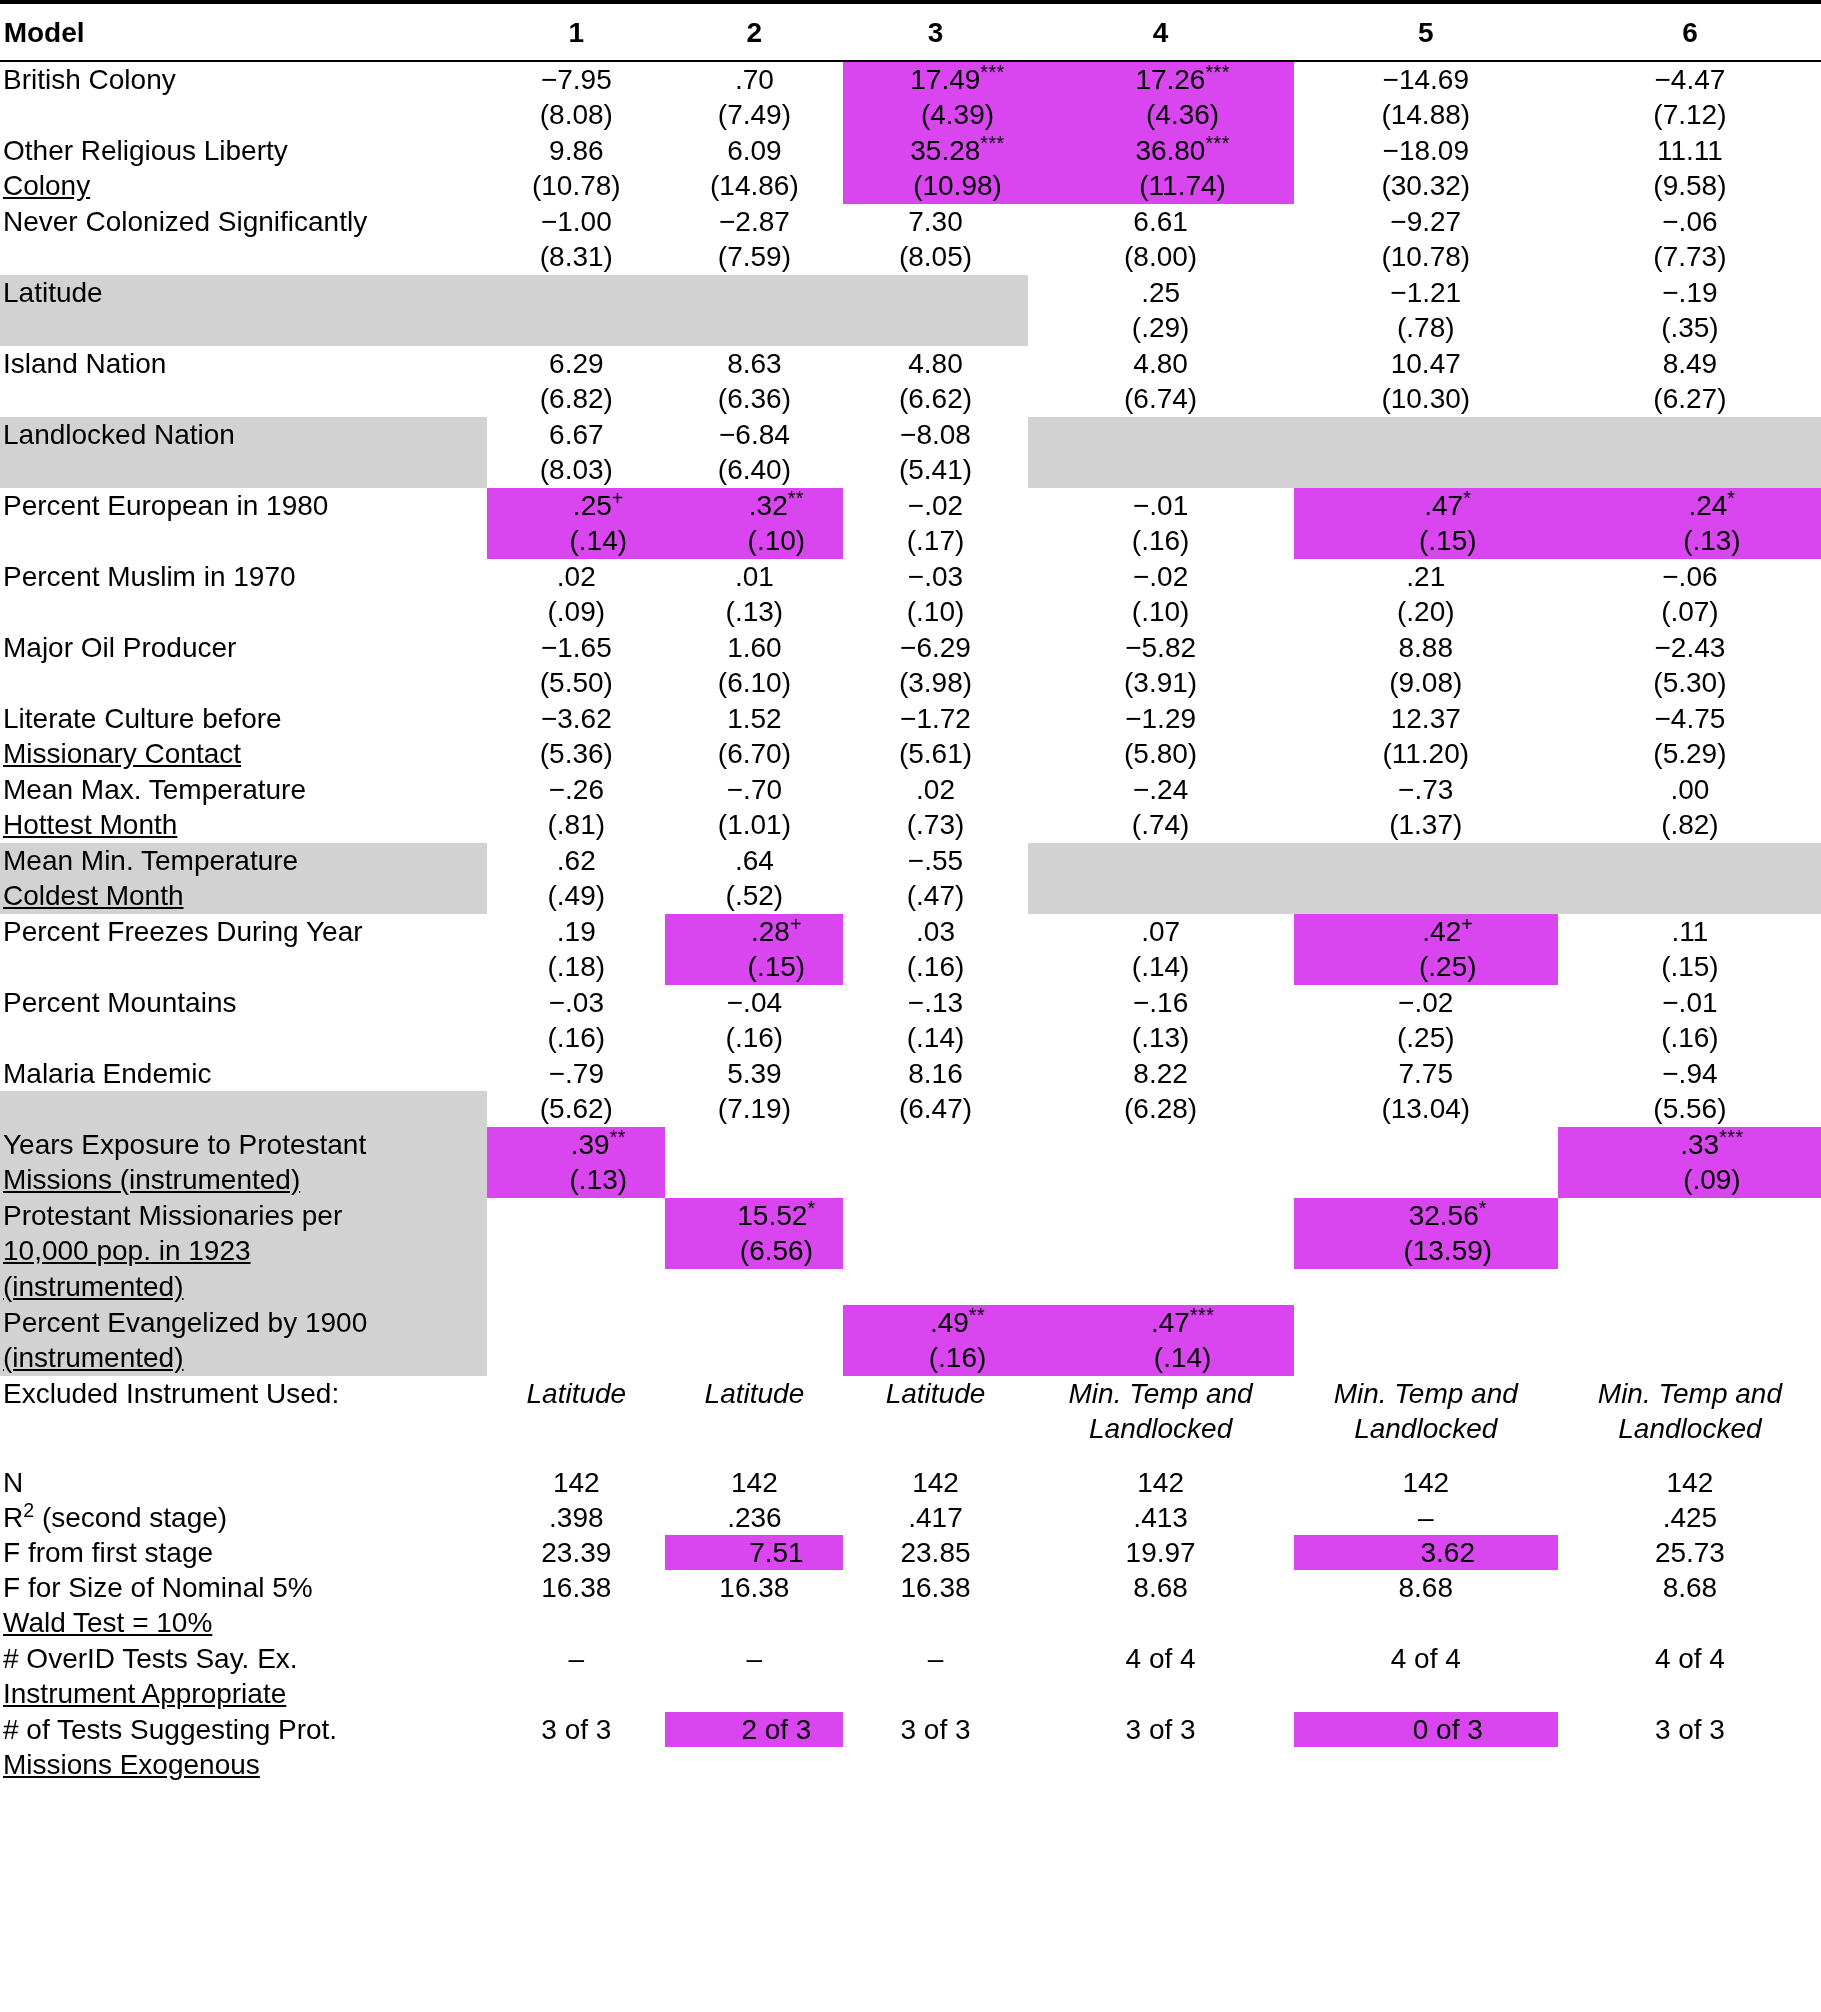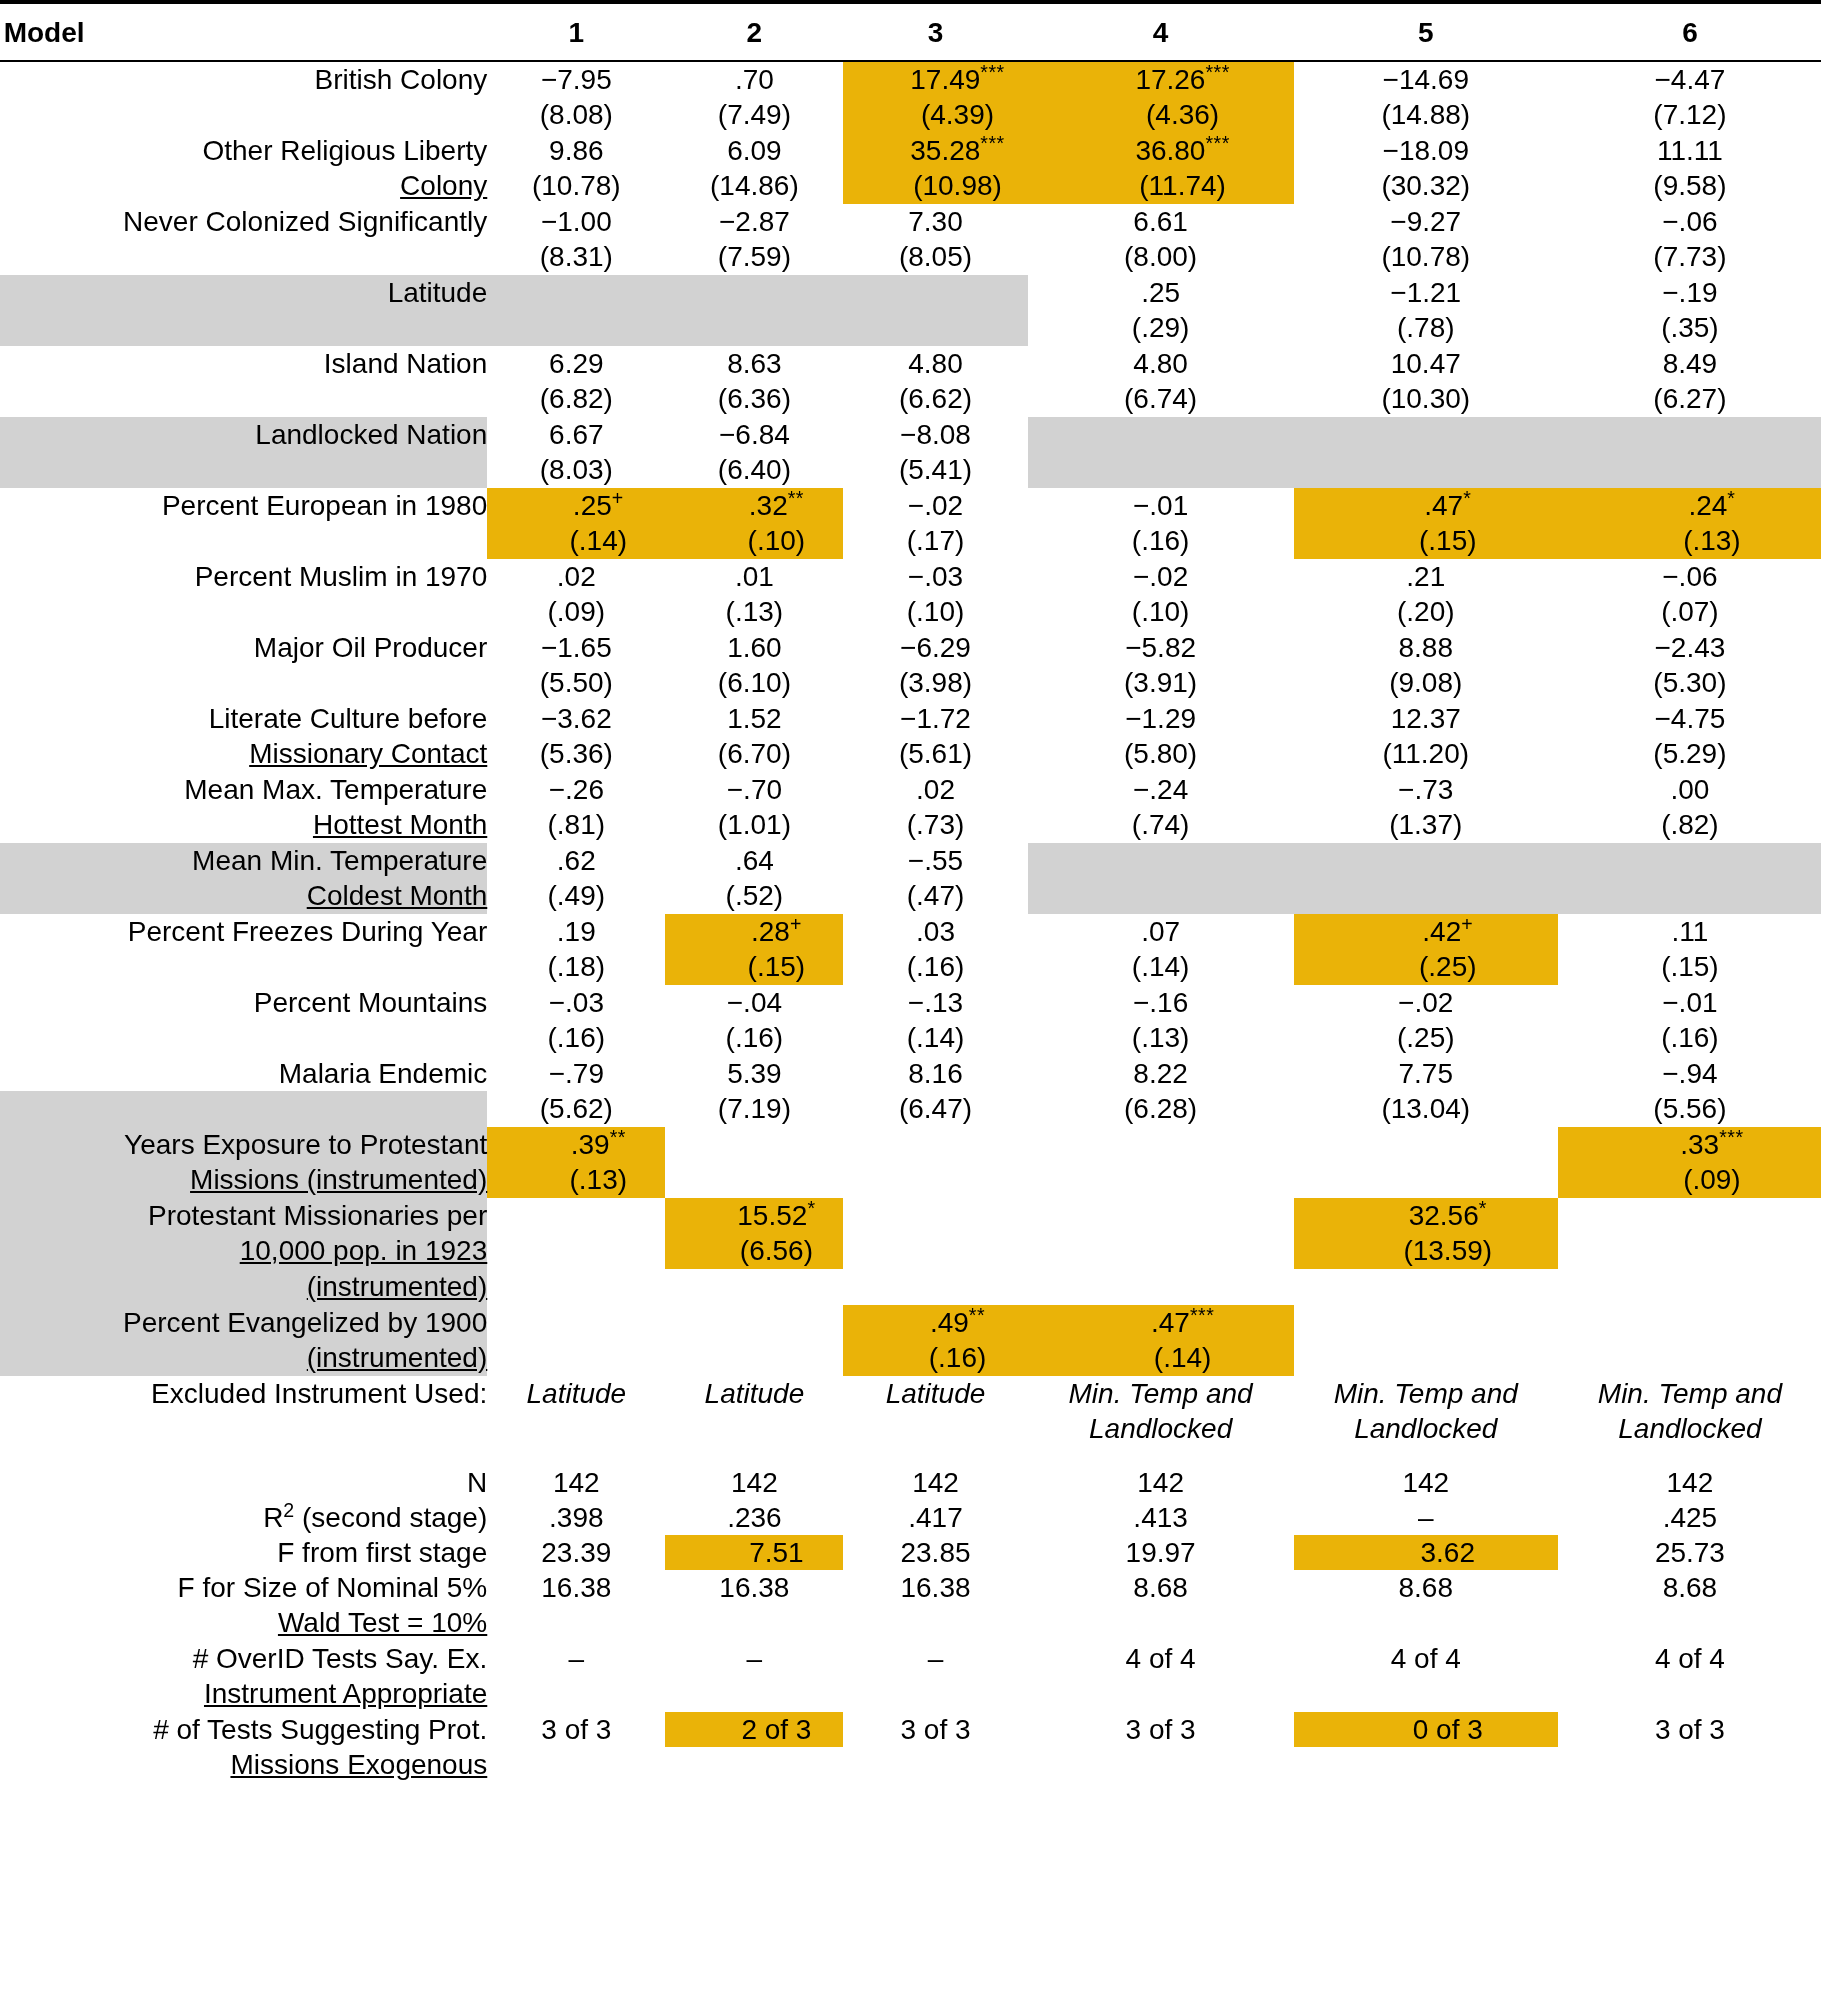--- a/index.html
+++ b/index.html
@@ -63,34 +63,34 @@
   .hdr-row th.num {
     text-align: center;
   }
 
   td {
     padding: 0;
     vertical-align: top;
   }
 
   td.lab {
-    text-align: right;
-    padding-left: 18px;
+    text-align: left;
+    padding-left: 3px;
     white-space: nowrap;
   }
   td.num {
     text-align: center;
     white-space: nowrap;
   }
 
   
   tr.coef td { height: 35px; line-height: 35px; }
   tr.se   td { height: 36px; line-height: 36px; }
 
-  .hl { background: #eab308; padding-left: 44px; }
+  .hl { background: #d946ef; padding-left: 44px; }
 
   
   .hl-band { background: #d2d2d2; }
 
   sup.star {
     font-size: 0.70em;
     vertical-align: super;
     line-height: 0;
     letter-spacing: 0.5px;
   }

